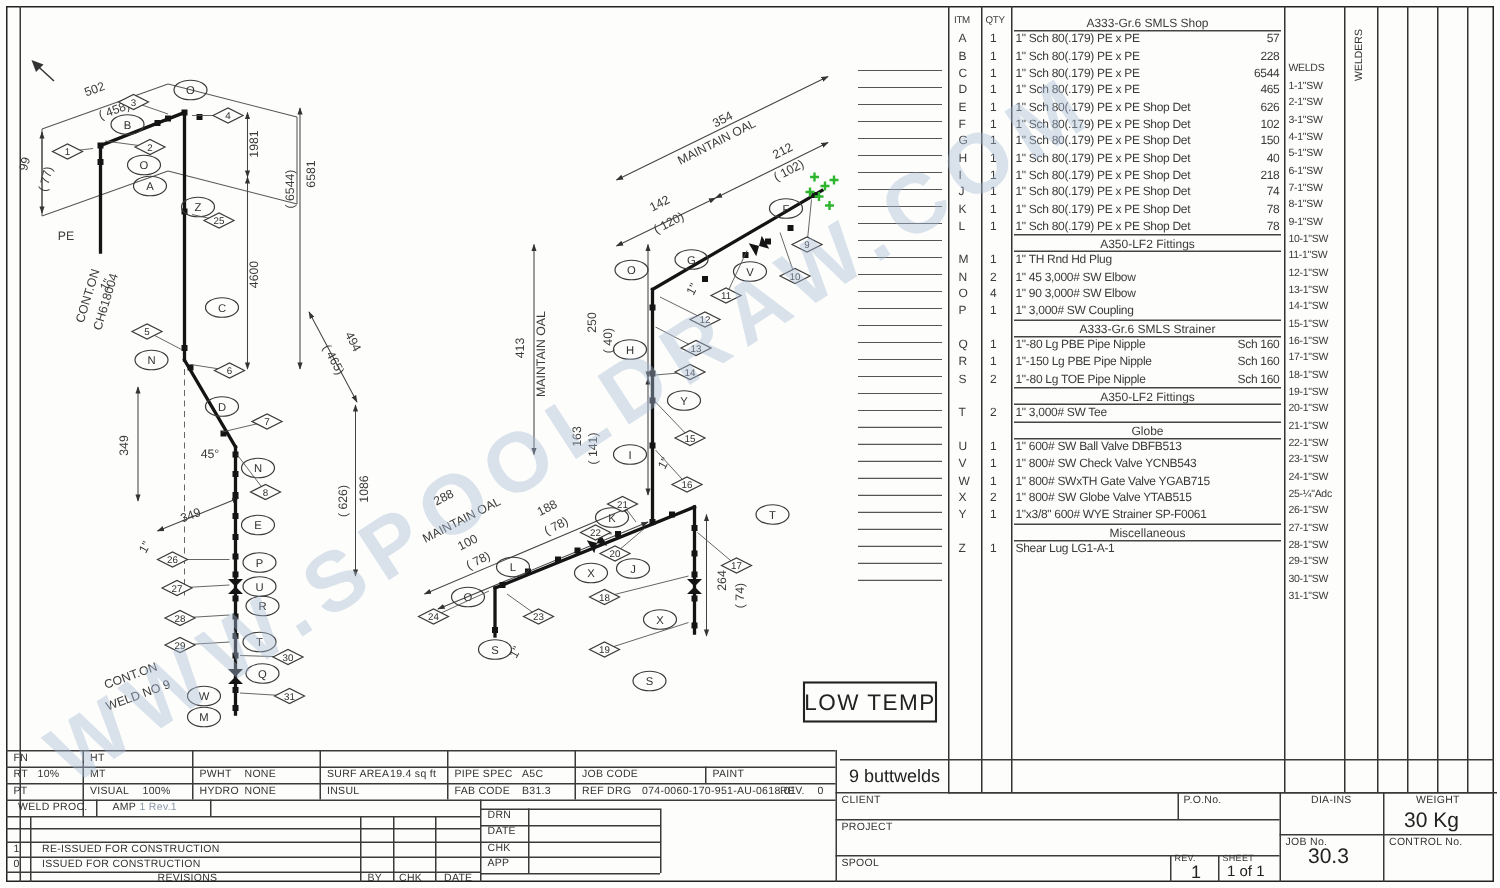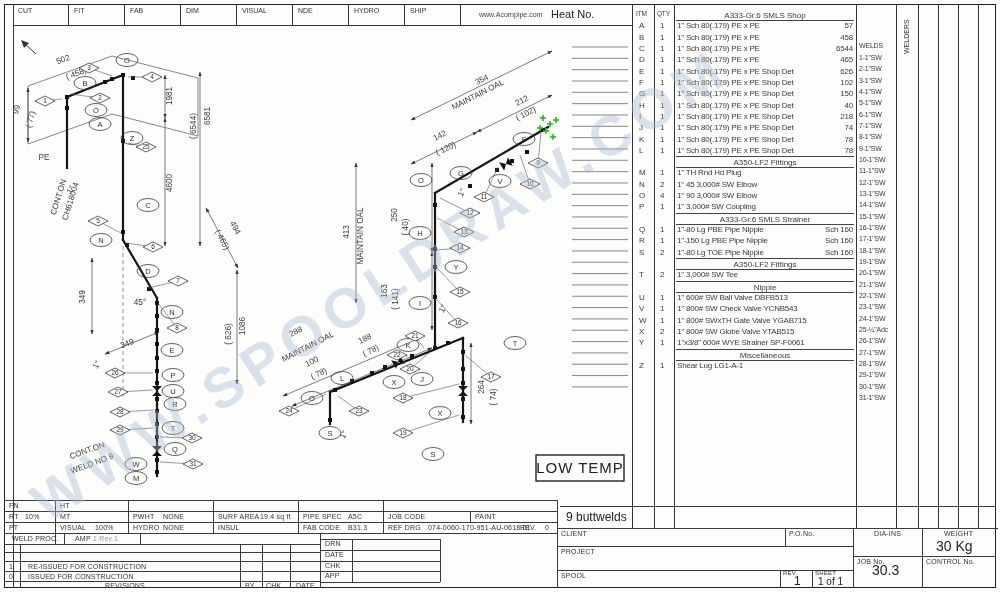--- a/index.html
+++ b/index.html
@@ -31,32 +31,20 @@
   .bigval{position:absolute;font-size:14px;color:#222;white-space:nowrap;}
   svg text{font-family:"Liberation Sans",sans-serif;}
 </style>
 </head>
 <body>
 
 <div class="sheet">
   <div class="frame"></div>
   <div class="vline" style="left:13px;top:4px;height:584px;"></div>
 
-  <div class="qc-strip">
-    <span class="website">www.Acornpipe.com</span>
-    <span class="heatno">Heat No.</span>
-  <div class="qccell" style="left: 0px; width: 56px;">CUT</div>
-      <div class="qccell" style="left: 56px; width: 56px;">FIT</div>
-      <div class="qccell" style="left: 112px; width: 56px;">FAB</div>
-      <div class="qccell" style="left: 168px; width: 56px;">DIM</div>
-      <div class="qccell" style="left: 224px; width: 56px;">VISUAL</div>
-      <div class="qccell" style="left: 280px; width: 56px;">NDE</div>
-      <div class="qccell" style="left: 336px; width: 56px;">HYDRO</div>
-      <div class="qccell" style="left: 392px; width: 56px;">SHIP</div>
-    </div>
 
   <svg id="iso" width="619" height="475" viewBox="13 25 619 475" style="position:absolute;left:13px;top:25px;">
     <defs>
       <marker id="arr" viewBox="0 0 10 10" refX="9" refY="5" markerWidth="7" markerHeight="7" orient="auto-start-reverse">
         <path d="M0,1.5 L10,5 L0,8.5 z" fill="#333"></path>
       </marker>
     </defs>
     <g id="iso-content">
         <line x1="572" y1="47" x2="628" y2="47" stroke="#555" stroke-width="0.7"></line>
         <line x1="572" y1="58.33" x2="628" y2="58.33" stroke="#555" stroke-width="0.7"></line>
@@ -417,21 +405,21 @@
     <span class="vertlabel" style="left:270px;top:50px">WELDERS</span>
     <div id="bom-rows">
         <div class="sec" style="left: 43px; top: 6px; width: 178px; height: 10.32px; line-height: 11.32px;">A333-Gr.6 SMLS Shop</div>
         <span class="bomtext" style="left:6px;top:17.32px">A</span>
         <span class="bomtext" style="left:27px;top:17.32px">1</span>
         <span class="bomtext" style="left:44px;top:17.32px">1" Sch 80(.179)  PE x PE</span>
         <span class="bomtext" style="left:150px;top:17.32px;width:70px;text-align:right">57</span>
         <span class="bomtext" style="left:6px;top:28.64px">B</span>
         <span class="bomtext" style="left:27px;top:28.64px">1</span>
         <span class="bomtext" style="left:44px;top:28.64px">1" Sch 80(.179)  PE x PE</span>
-        <span class="bomtext" style="left:150px;top:28.64px;width:70px;text-align:right">458</span>
+        <span class="bomtext" style="left:150px;top:28.64px;width:70px;text-align:right">228</span>
         <span class="bomtext" style="left:6px;top:39.96px">C</span>
         <span class="bomtext" style="left:27px;top:39.96px">1</span>
         <span class="bomtext" style="left:44px;top:39.96px">1" Sch 80(.179)  PE x PE</span>
         <span class="bomtext" style="left:150px;top:39.96px;width:70px;text-align:right">6544</span>
         <span class="bomtext" style="left:6px;top:51.28px">D</span>
         <span class="bomtext" style="left:27px;top:51.28px">1</span>
         <span class="bomtext" style="left:44px;top:51.28px">1" Sch 80(.179)  PE x PE</span>
         <span class="bomtext" style="left:150px;top:51.28px;width:70px;text-align:right">465</span>
         <span class="bomtext" style="left:6px;top:62.6px">E</span>
         <span class="bomtext" style="left:27px;top:62.6px">1</span>
@@ -492,21 +480,21 @@
         <span class="bomtext" style="left:6px;top:243.72px">S</span>
         <span class="bomtext" style="left:27px;top:243.72px">2</span>
         <span class="bomtext" style="left:44px;top:243.72px">1"-80 Lg TOE Pipe Nipple</span>
         <span class="bomtext" style="left:150px;top:243.72px;width:70px;text-align:right">Sch 160</span>
         <div class="uline" style="left: 43px; top: 254.04px; width: 178px;"></div>
         <div class="sec" style="left: 43px; top: 255.04px; width: 178px; height: 10.32px; line-height: 11.32px;">A350-LF2 Fittings</div>
         <span class="bomtext" style="left:6px;top:266.36px">T</span>
         <span class="bomtext" style="left:27px;top:266.36px">2</span>
         <span class="bomtext" style="left:44px;top:266.36px">1" 3,000# SW Tee</span>
         <div class="uline" style="left: 43px; top: 276.68px; width: 178px;"></div>
-        <div class="sec" style="left: 43px; top: 277.68px; width: 178px; height: 10.32px; line-height: 11.32px;">Nipple</div>
+        <div class="sec" style="left: 43px; top: 277.68px; width: 178px; height: 10.32px; line-height: 11.32px;">Globe</div>
         <span class="bomtext" style="left:6px;top:289px">U</span>
         <span class="bomtext" style="left:27px;top:289px">1</span>
         <span class="bomtext" style="left:44px;top:289px">1" 600# SW Ball Valve DBFB513</span>
         <span class="bomtext" style="left:6px;top:300.32px">V</span>
         <span class="bomtext" style="left:27px;top:300.32px">1</span>
         <span class="bomtext" style="left:44px;top:300.32px">1" 800# SW Check Valve YCNB543</span>
         <span class="bomtext" style="left:6px;top:311.64px">W</span>
         <span class="bomtext" style="left:27px;top:311.64px">1</span>
         <span class="bomtext" style="left:44px;top:311.64px">1" 800# SWxTH Gate Valve YGAB715</span>
         <span class="bomtext" style="left:6px;top:322.96000000000004px">X</span>

